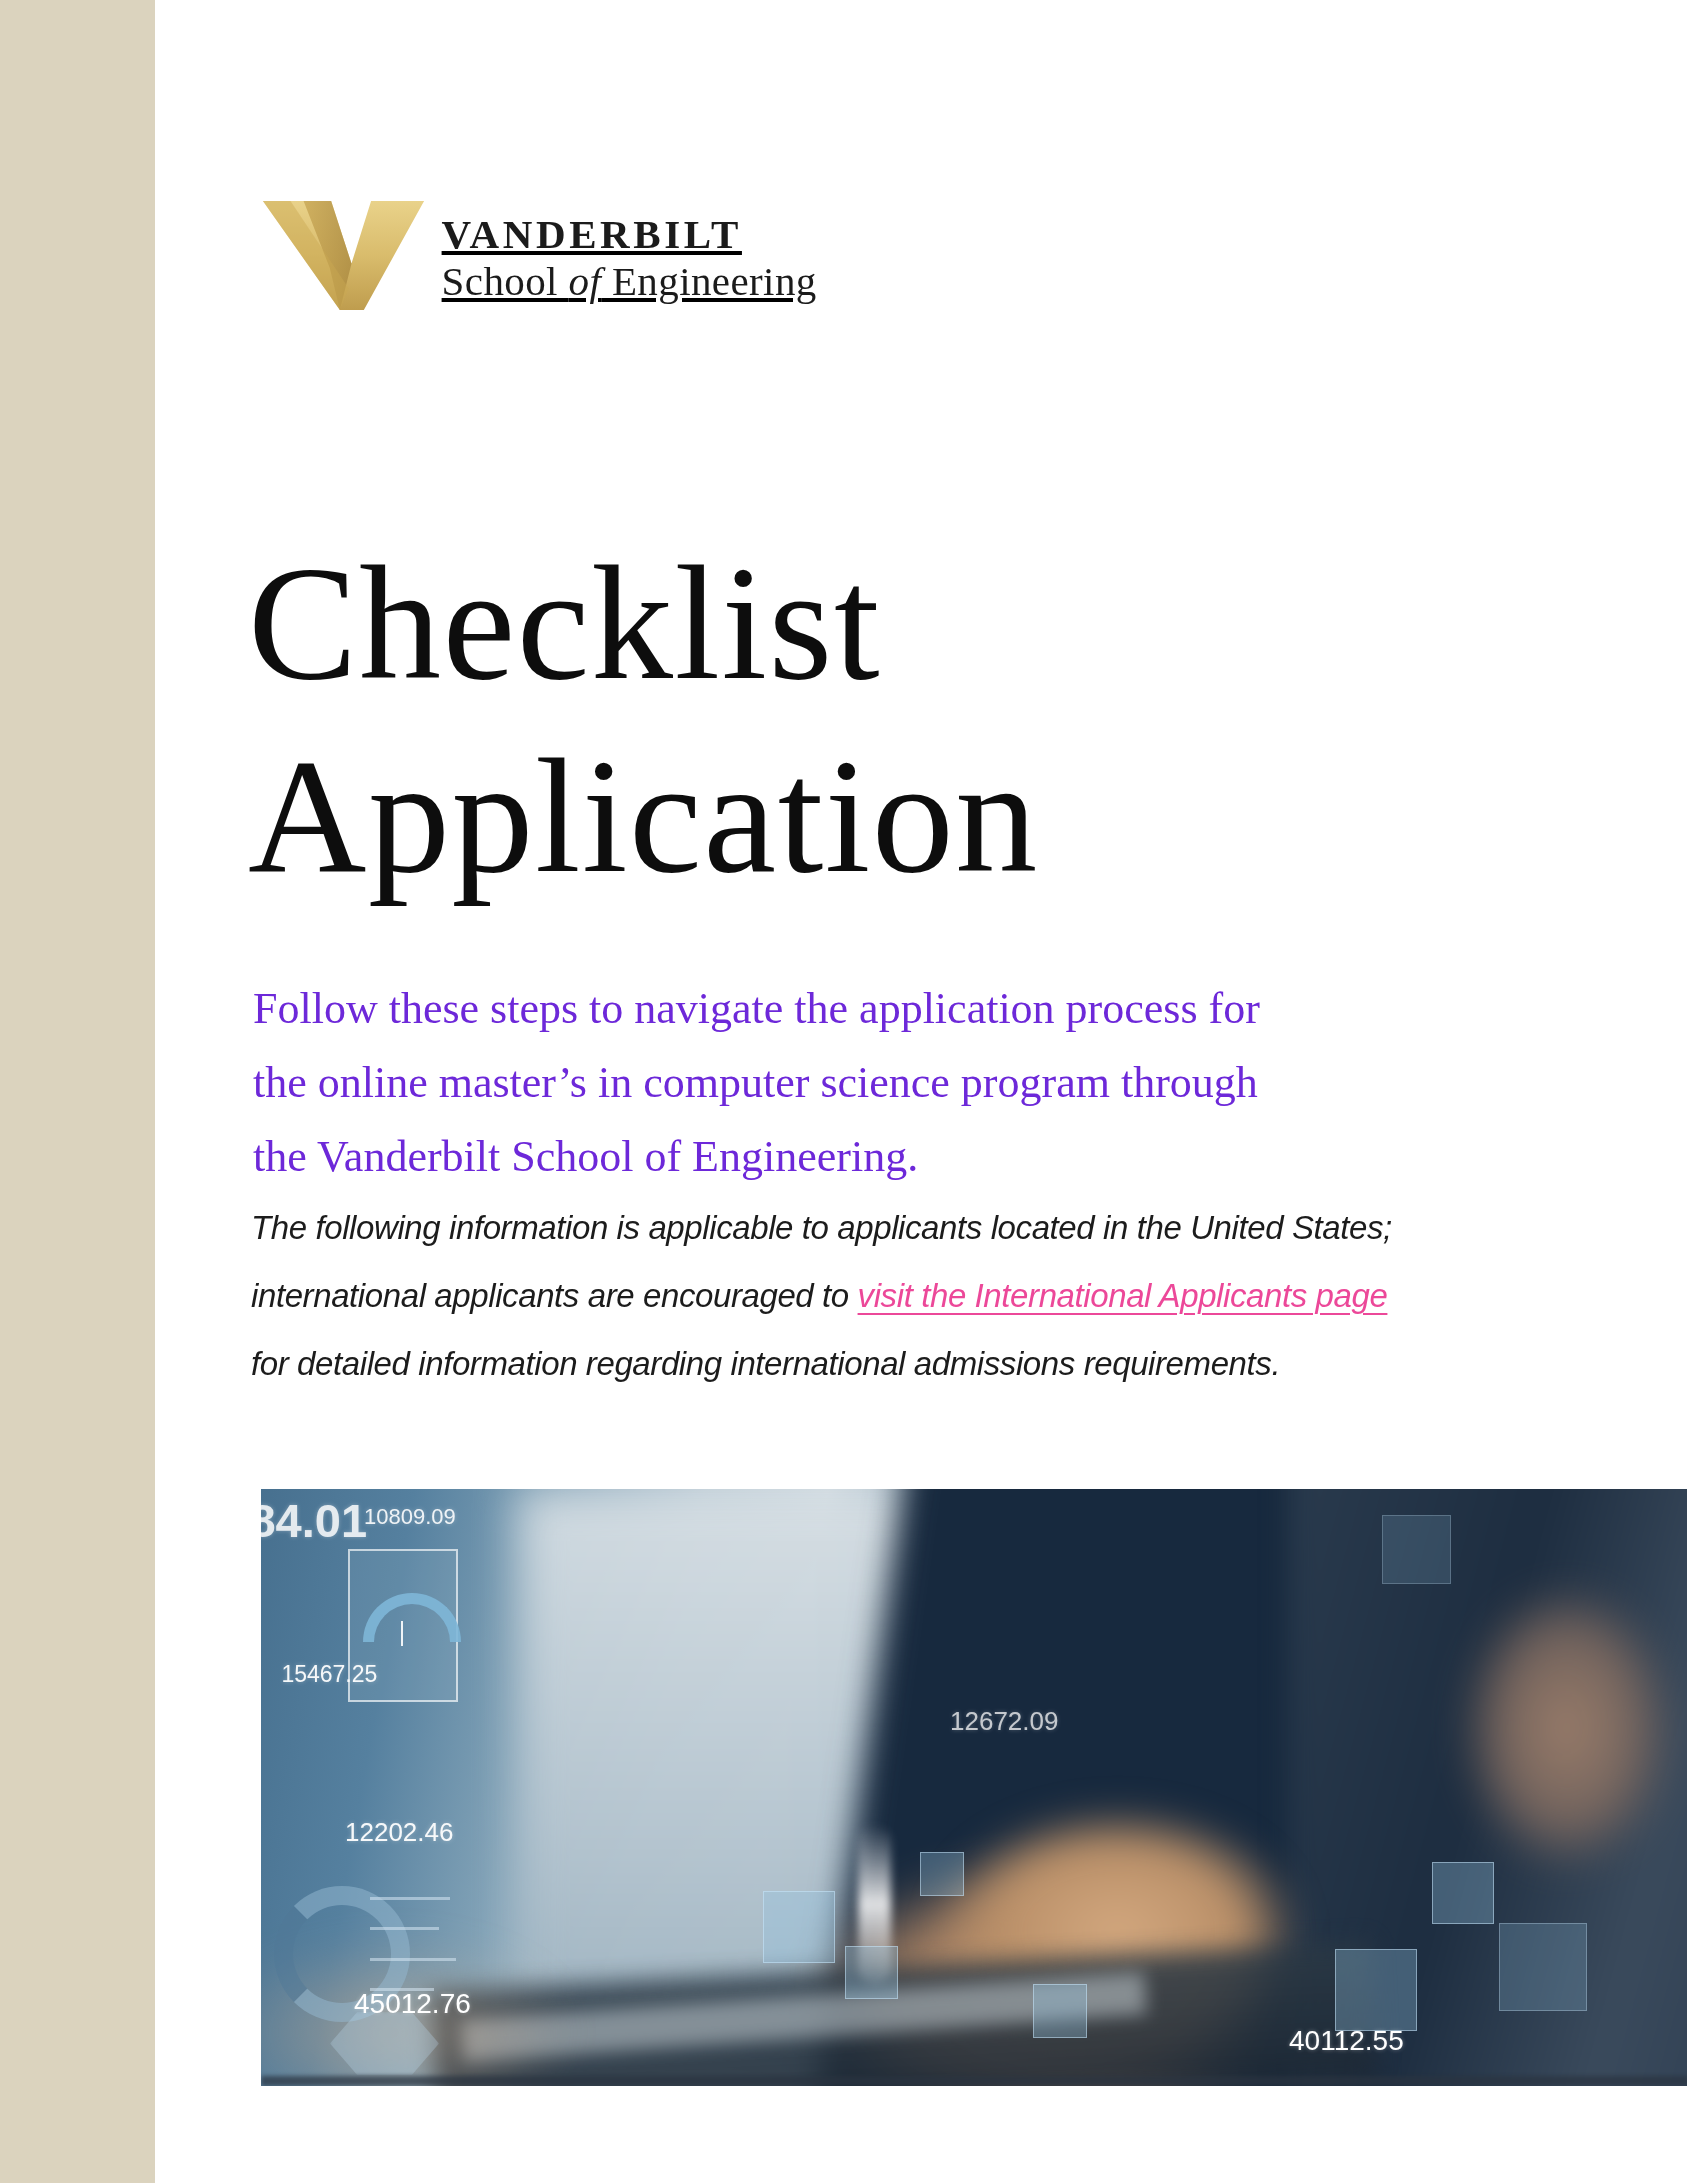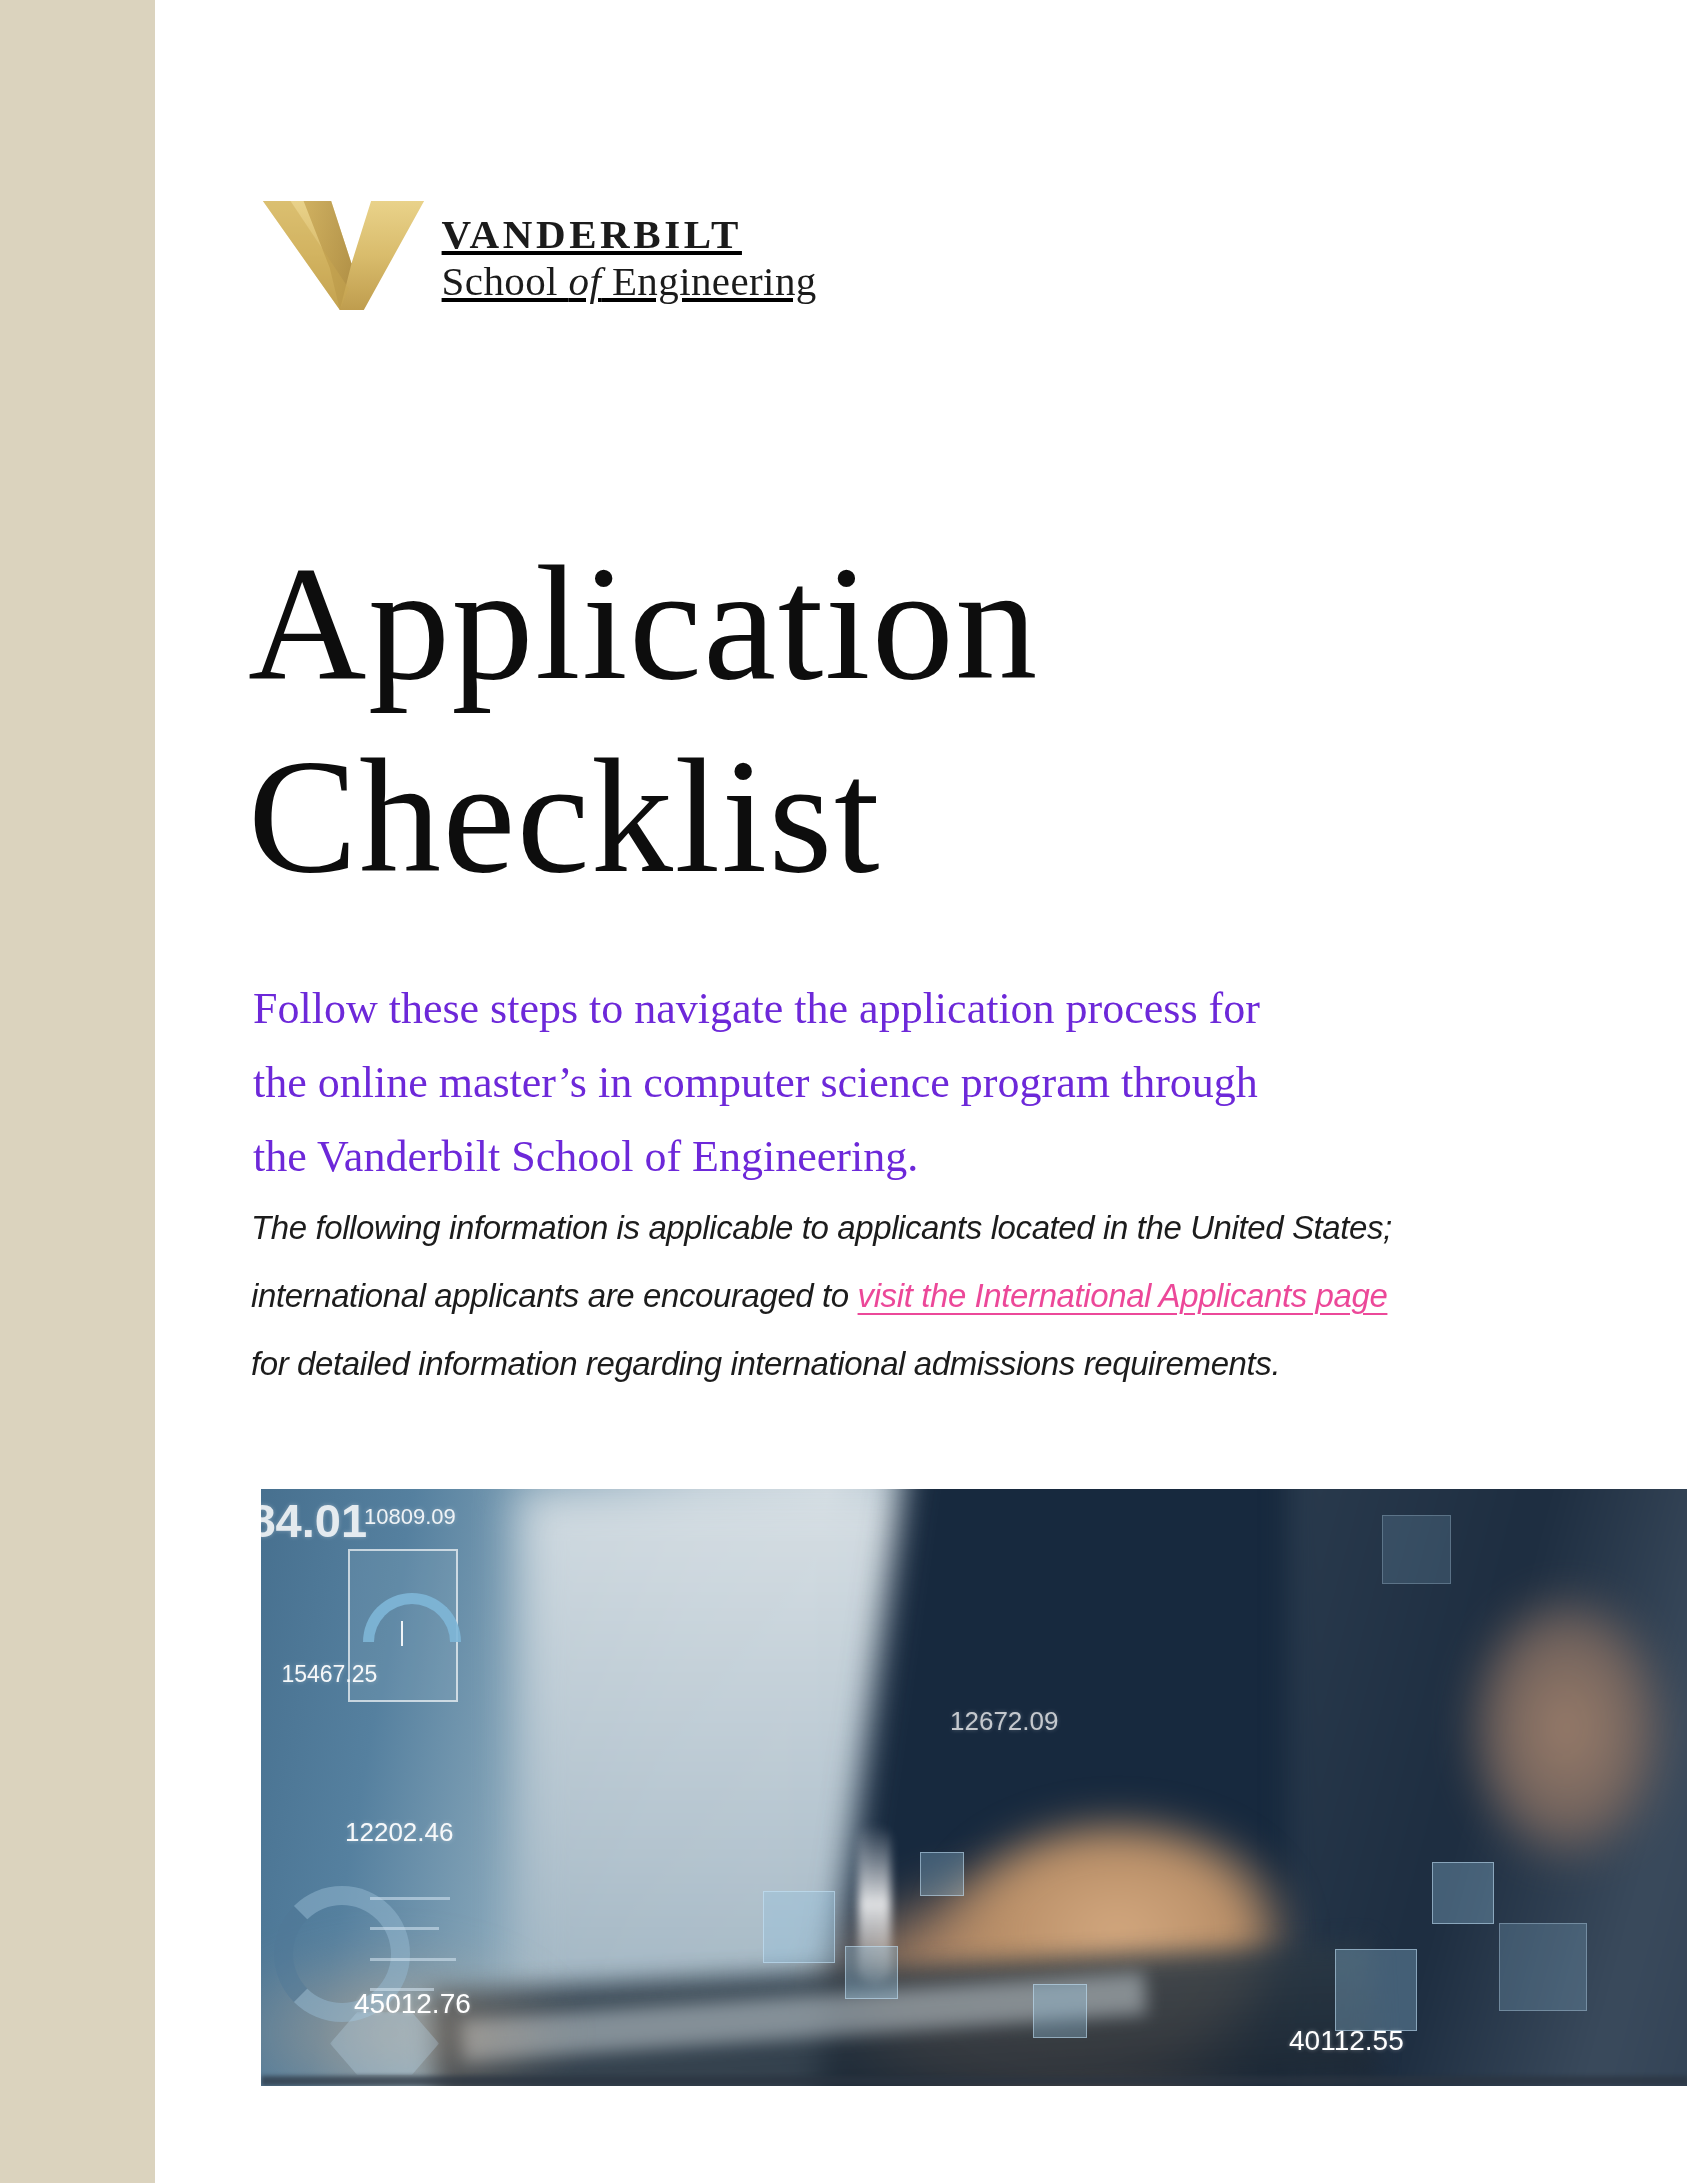--- a/index.html
+++ b/index.html
@@ -104,22 +104,22 @@
       <polygon points="4,12 42,12 122,132 110,162" fill="#caa853" opacity="0.45"></polygon>
     </svg>
     <div class="logo-text">
       <div class="logo-line1">VANDERBILT</div>
       <div class="logo-line2"><span>School </span><em>of</em><span> Engineering</span></div>
     </div>
   </header>
 
 
   <h1 class="title">
+    <div>Checklist</div>
     <div>Application</div>
-    <div>Checklist</div>
   </h1>
 
   <p class="lead">Follow these steps to navigate the application process for
 the online master’s in computer science program through
 the Vanderbilt School of Engineering.</p>
 
   <p class="note"><span>The following information is applicable to applicants located in the United States;</span><br><span>international applicants are encouraged to </span><a class="intl-link">visit the International Applicants page</a><br><span>for detailed information regarding international admissions requirements.</span></p>
 
   <figure class="hero">
     <div class="hp-base"></div>

